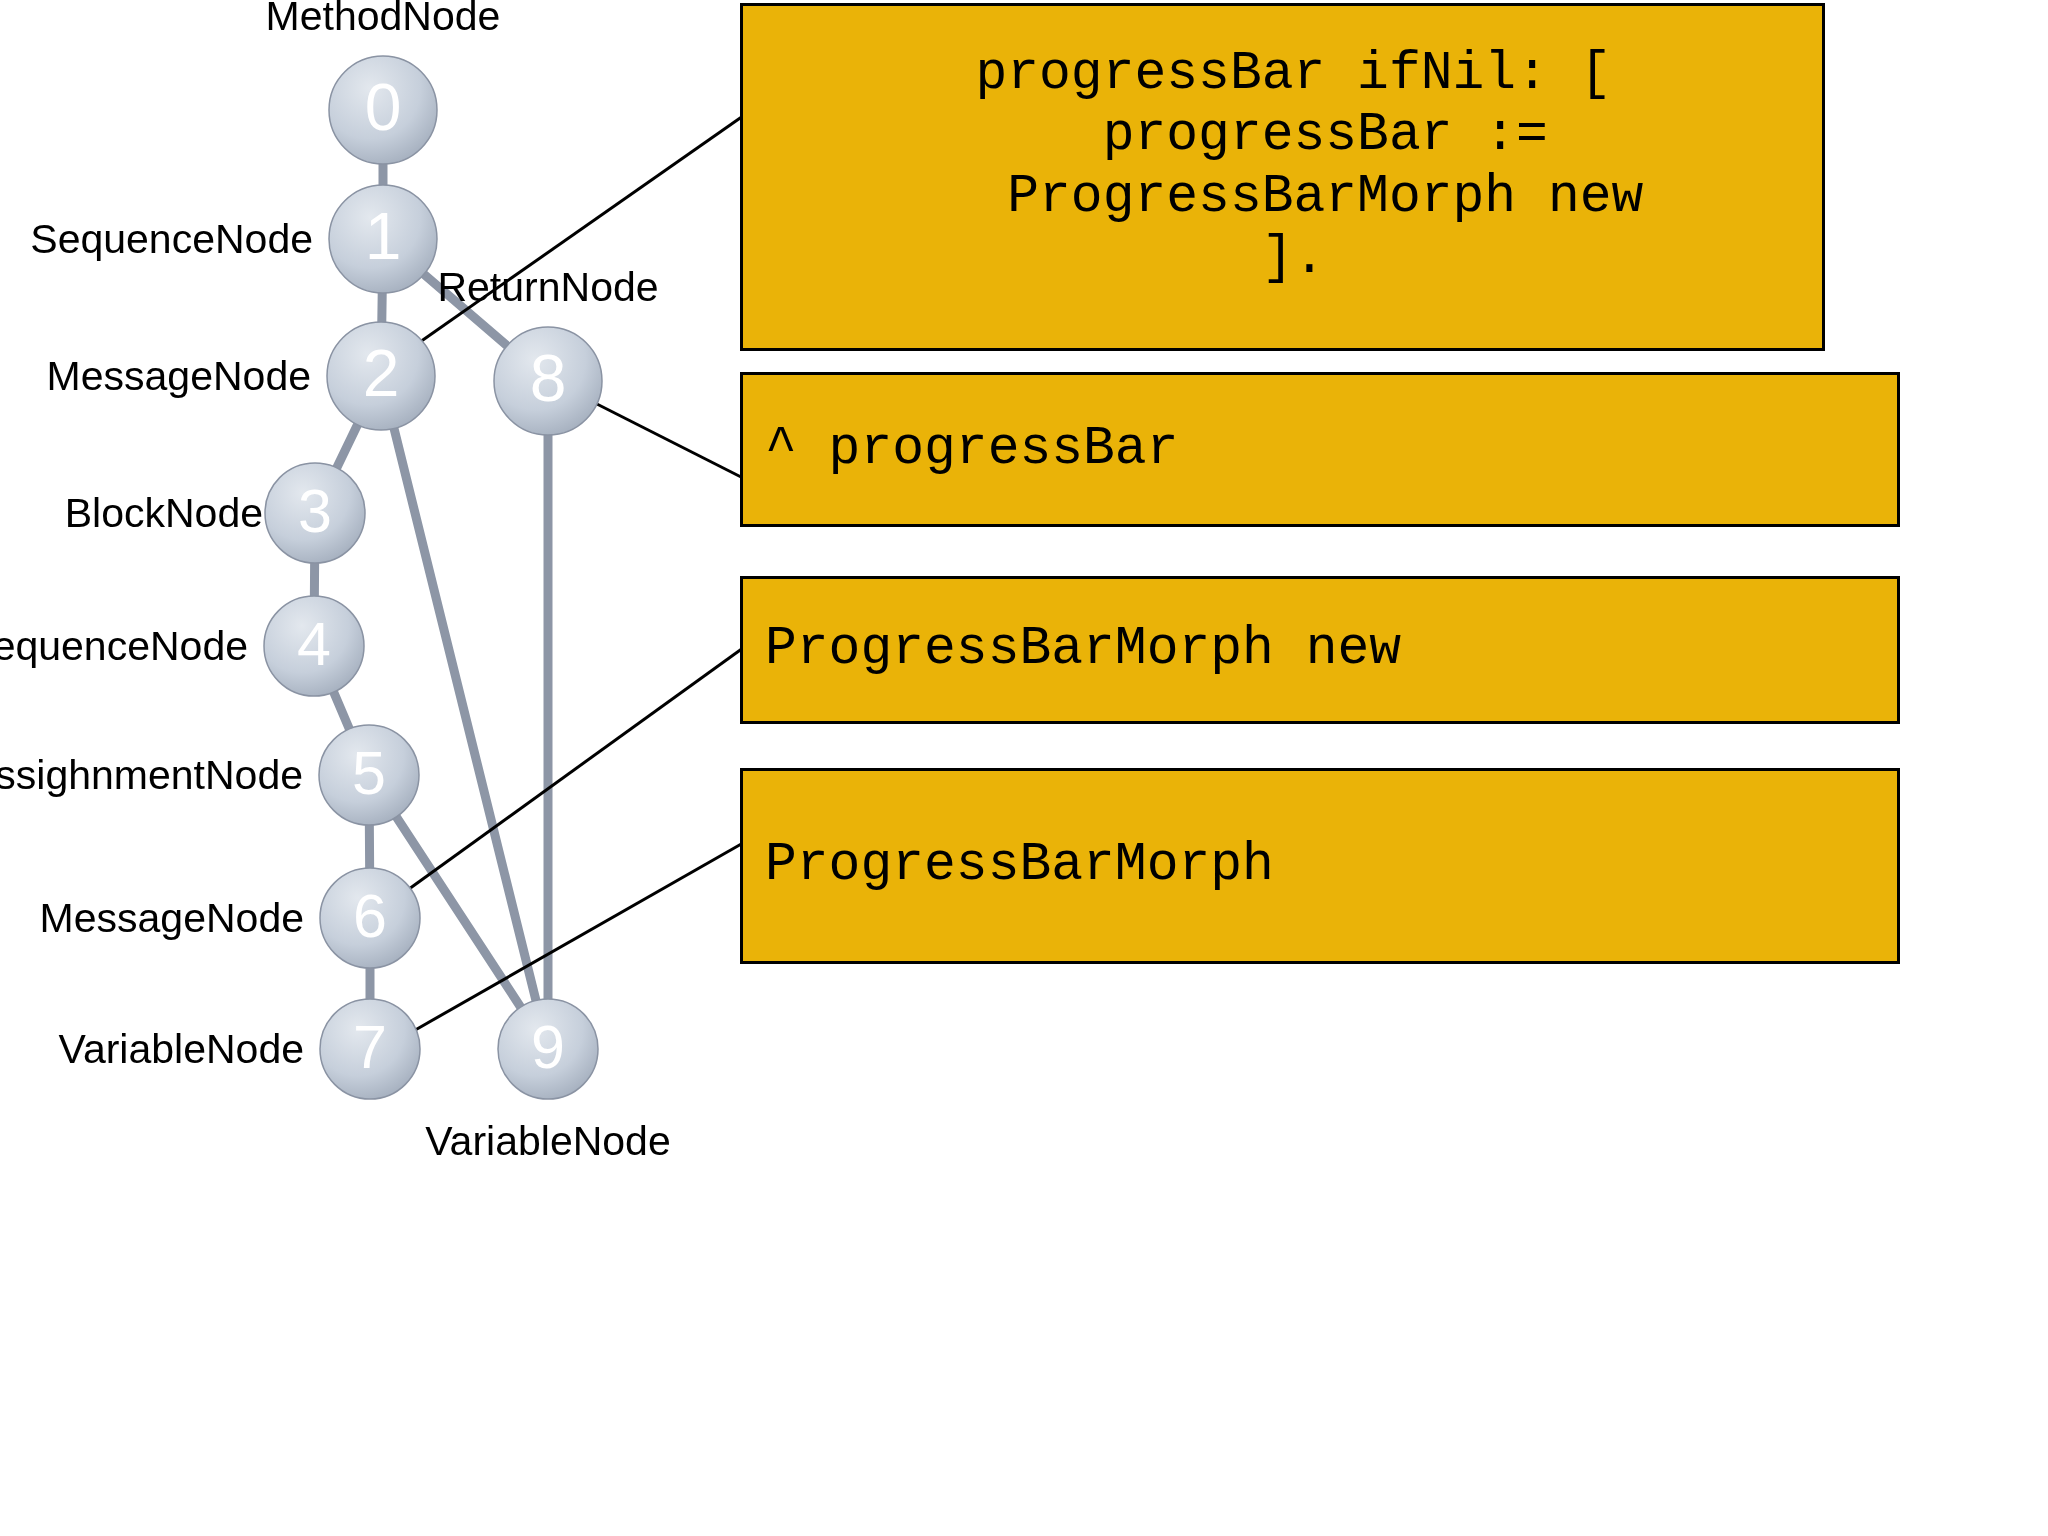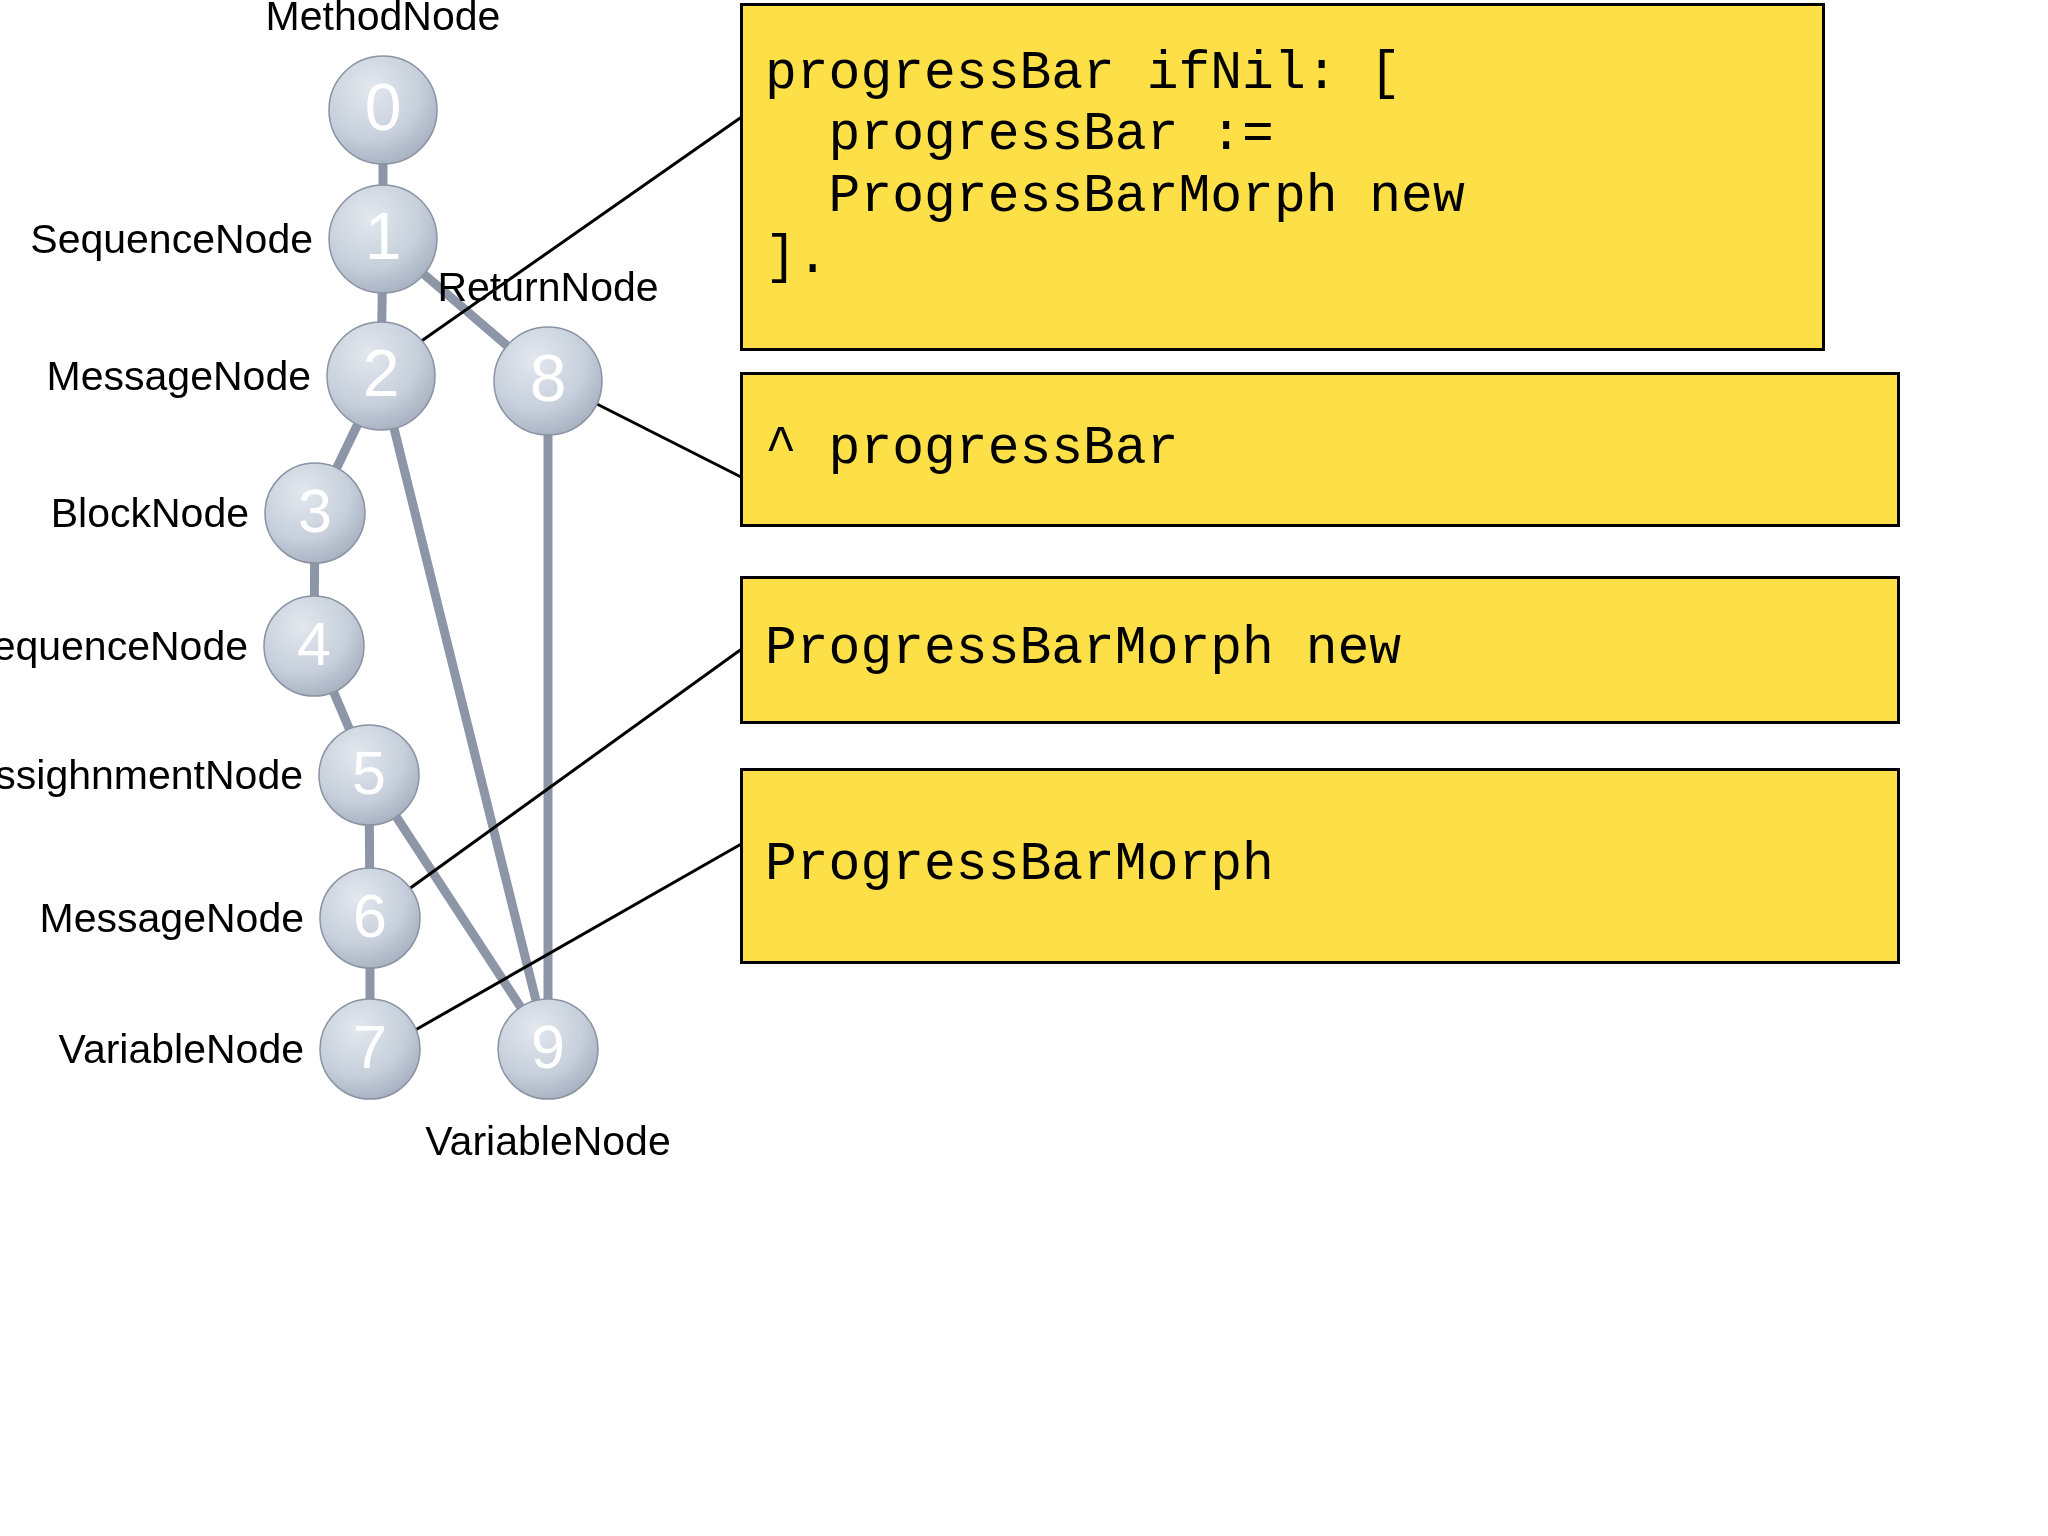--- a/index.html
+++ b/index.html
@@ -27,29 +27,30 @@
     color: #000000;
     white-space: nowrap;
     line-height: 1;
   }
   .node-label.right-anchor { transform: translate(-100%, -50%); }
   .node-label.center-anchor { transform: translate(-50%, -50%); }
 
   .code-box {
     position: absolute;
     box-sizing: border-box;
-    background: #fde047;
+    background: #eab308;
     border: 3px solid #000000;
     font-family: "Liberation Mono", monospace;
     font-size: 53px;
     color: #000000;
     line-height: 1.16;
     white-space: pre;
     padding: 26px 0 26px 22px;
     overflow: visible;
+    text-align: center;
   }
   .code-box.multi { padding-top: 38px; }
 </style>
 </head>
 <body>
 
 <div id="stage">
 
   <svg id="graph-svg" viewBox="0 0 2048 1536" xmlns="http://www.w3.org/2000/svg">
     <defs>
@@ -124,21 +125,21 @@
           <circle cx="548" cy="1049" r="50" fill="url(#nodeGradR)" stroke="#8a93a3" stroke-width="1.5"></circle>
           <text x="548" y="1068" text-anchor="middle" fill="#ffffff" font-family="&quot;Liberation Sans&quot;, sans-serif" font-size="61">9</text>
         </g>
       </g>
   </svg>
 
   <div id="node-labels-layer">
       <div class="node-label center-anchor" style="left: 383px; top: 16px;">MethodNode</div>
       <div class="node-label right-anchor" style="left: 313px; top: 239px;">SequenceNode</div>
       <div class="node-label right-anchor" style="left: 311px; top: 376px;">MessageNode</div>
-      <div class="node-label right-anchor" style="left: 249px; top: 513px;">BlockNode</div>
+      <div class="node-label right-anchor" style="left: 263px; top: 513px;">BlockNode</div>
       <div class="node-label right-anchor" style="left: 248px; top: 646px;">SequenceNode</div>
       <div class="node-label right-anchor" style="left: 303px; top: 775px;">AssighnmentNode</div>
       <div class="node-label right-anchor" style="left: 304px; top: 918px;">MessageNode</div>
       <div class="node-label right-anchor" style="left: 304px; top: 1049px;">VariableNode</div>
       <div class="node-label center-anchor" style="left: 548px; top: 287px;">ReturnNode</div>
       <div class="node-label center-anchor" style="left: 548px; top: 1141px;">VariableNode</div>
     </div>
   <div id="code-boxes-layer">
       <div class="code-box multi" style="left: 740px; top: 3px; width: 1085px; height: 348px;"><div style="white-space: pre;">progressBar ifNil: [
   progressBar :=

